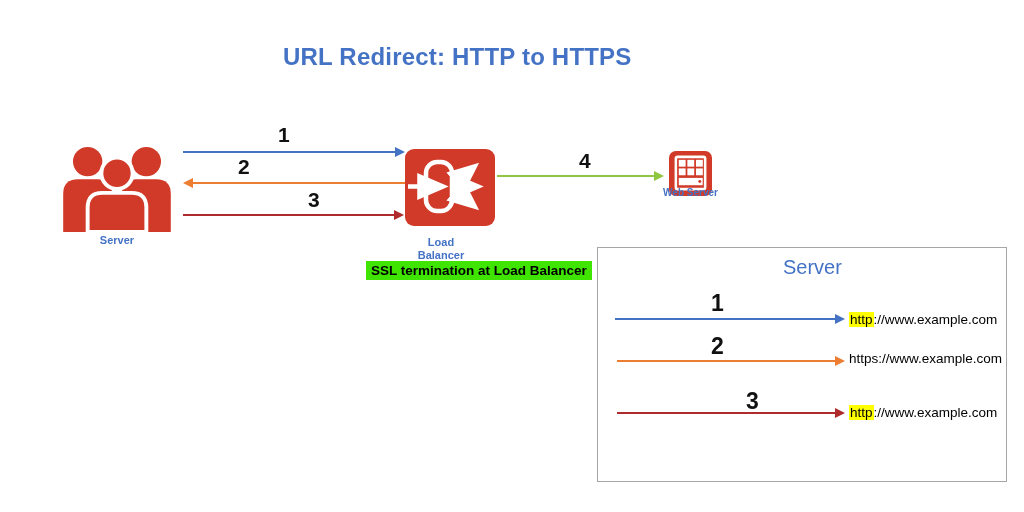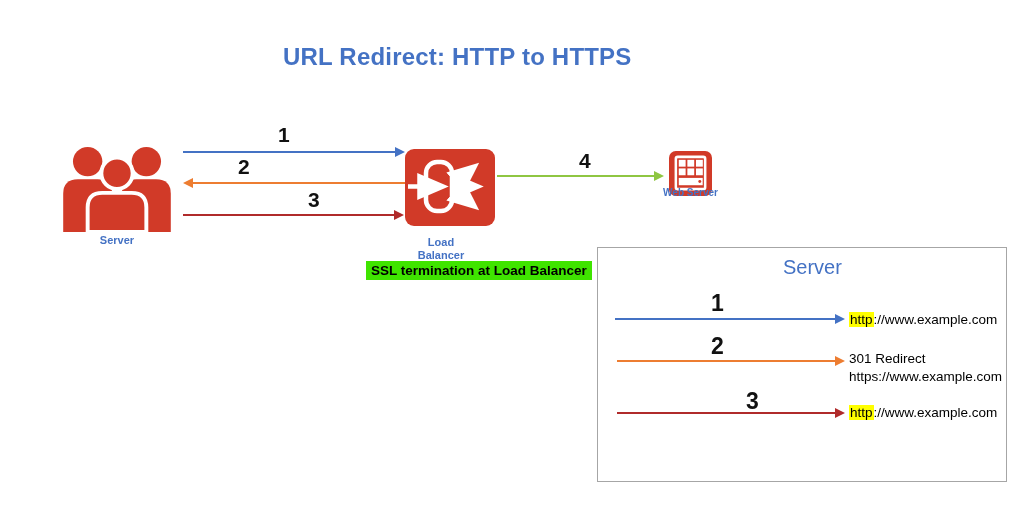--- a/index.html
+++ b/index.html
@@ -103,21 +103,20 @@
   <div class="abs" id="legend-box" style="left:597px;top:247px;width:408px;height:233px;"></div>
   <div class="abs" id="legend-title" style="left:783px;top:256px;">Server</div>
 
   <div class="legend-num" style="left:711px;top:290px;">1</div>
   <div class="arrow right" style="left:615px;top:318px;width:221px;color:var(--blue);"></div>
   <div class="abs legend-label" style="left:849px;top:311px;"><mark>http</mark><span>://www.example.com</span></div>
 
   <div class="legend-num" style="left:711px;top:333px;">2</div>
   <div class="arrow right" style="left:617px;top:360px;width:219px;color:var(--orange);"></div>
   <div class="abs legend-label" style="left:849px;top:350px;">
-    <div>301 Redirect</div>
     <div>https://www.example.com</div>
   </div>
 
   <div class="legend-num" style="left:746px;top:388px;">3</div>
   <div class="arrow right" style="left:617px;top:412px;width:219px;color:var(--darkred);"></div>
   <div class="abs legend-label" style="left:849px;top:404px;"><mark>http</mark><span>://www.example.com</span></div>
 
 </div>
 
 </body></html>

